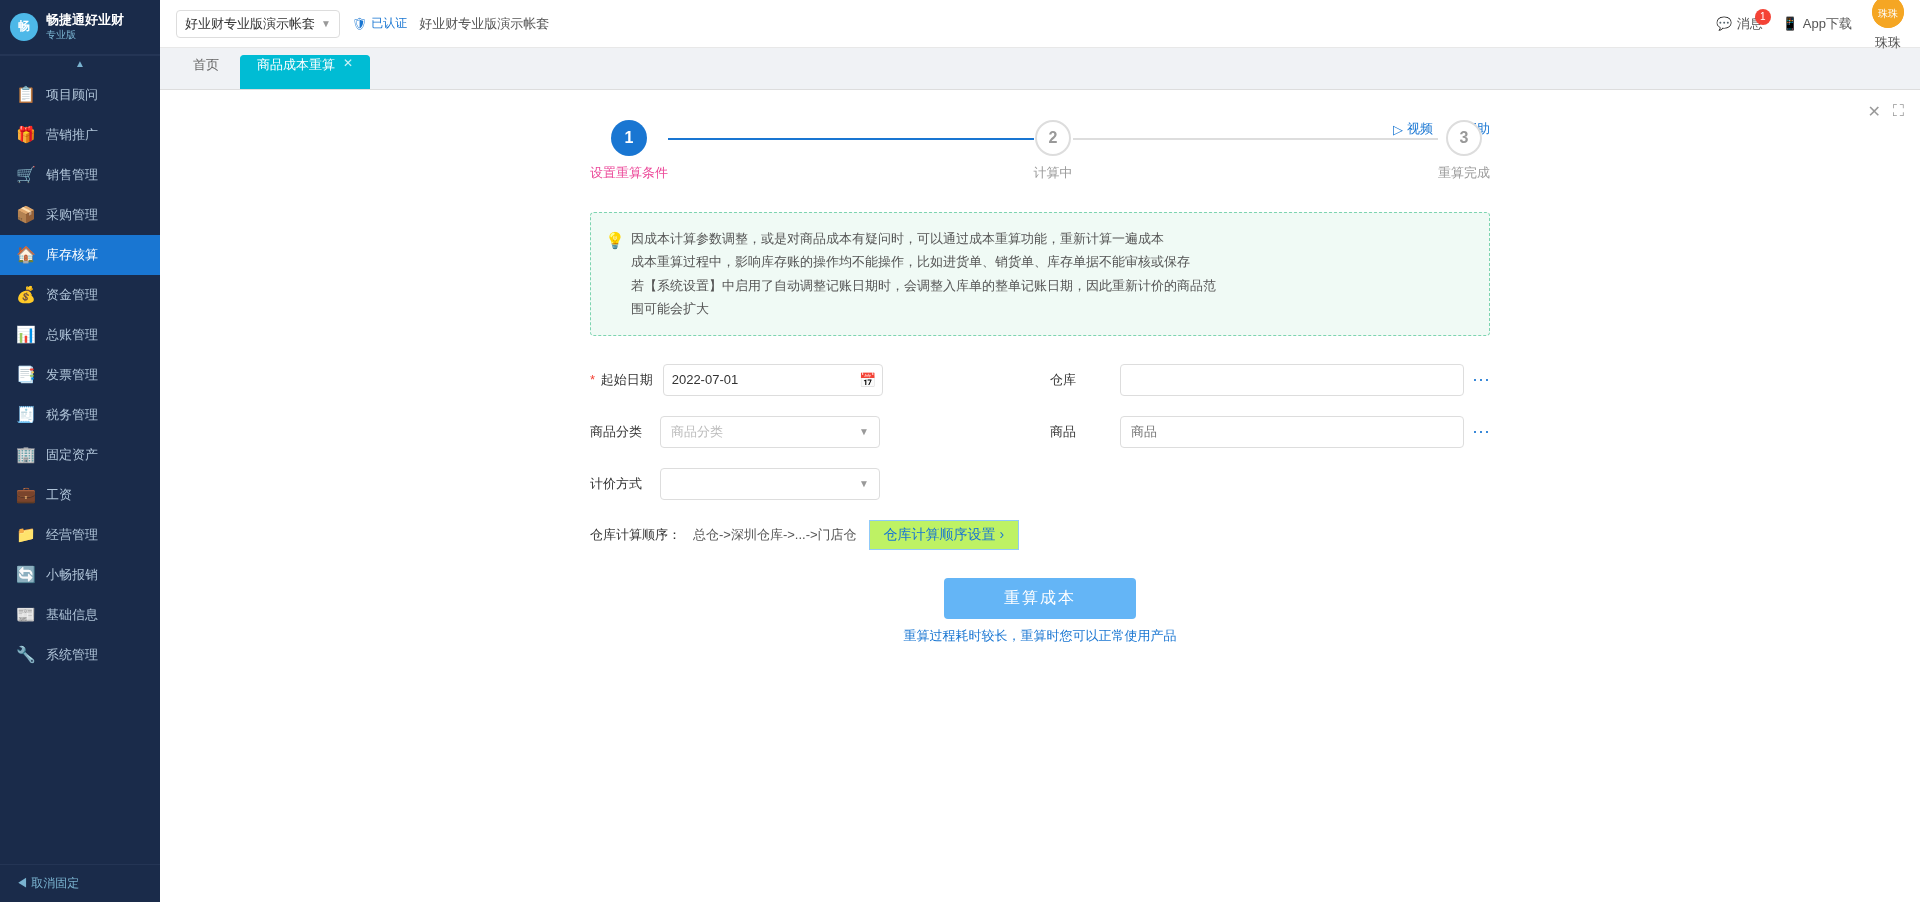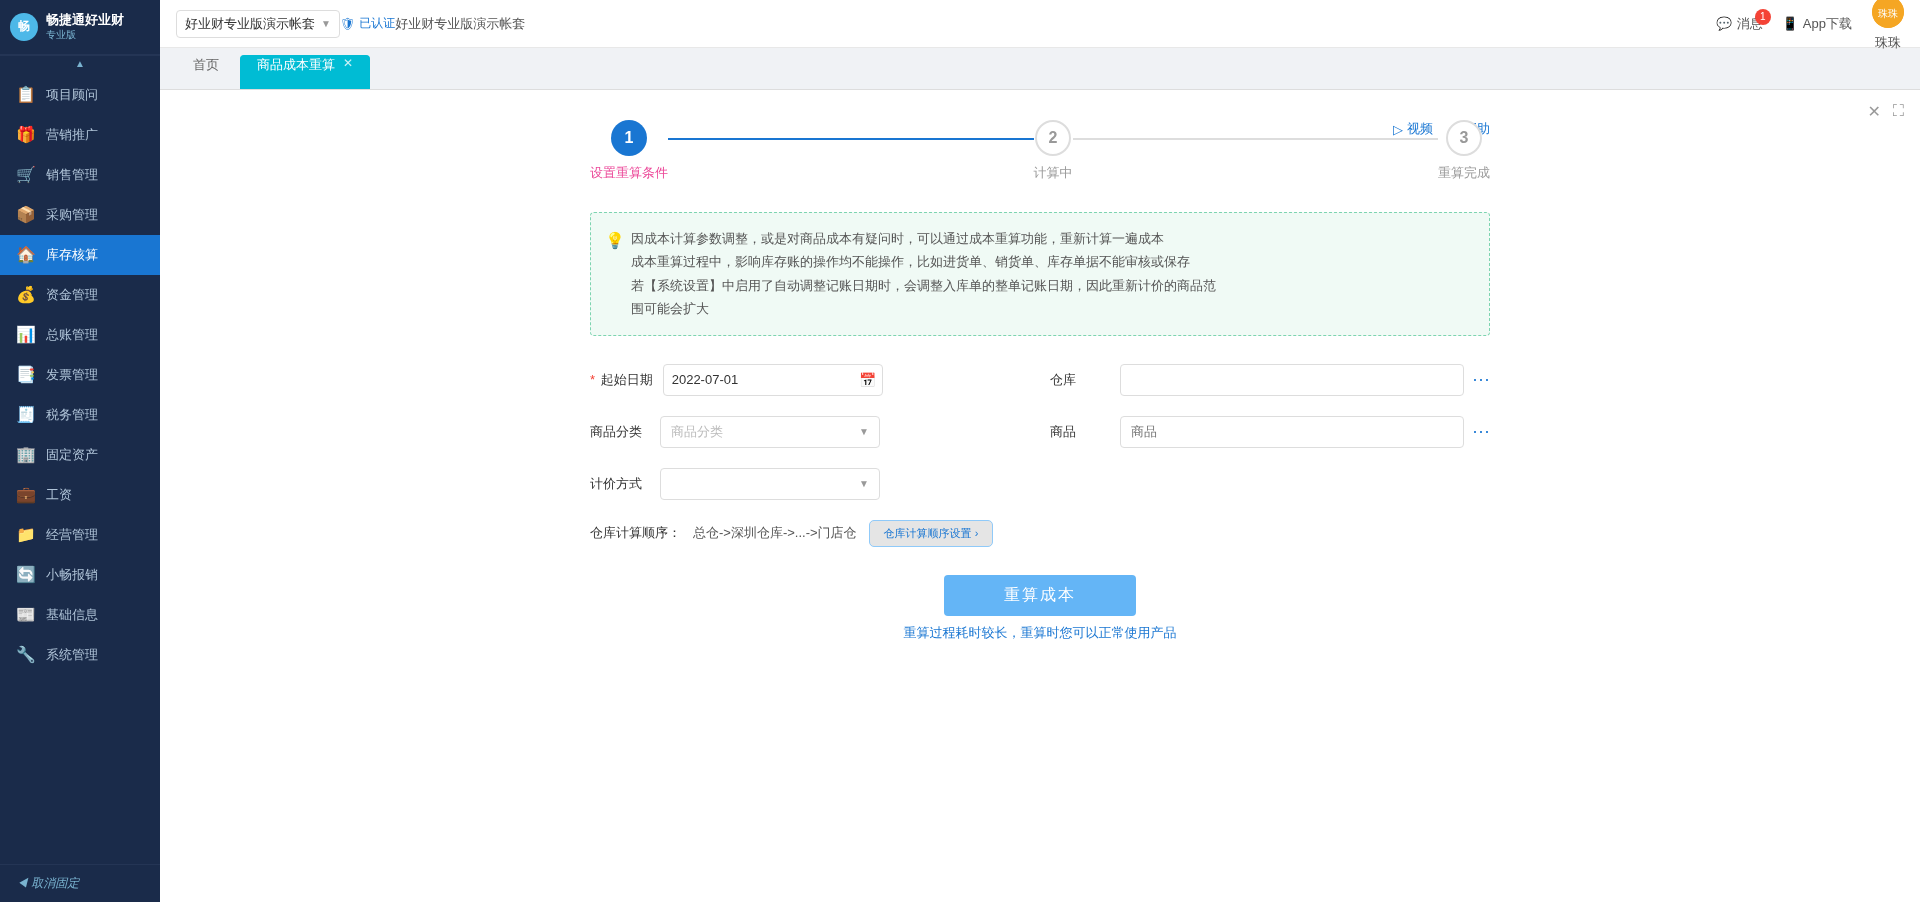--- a/index.html
+++ b/index.html
@@ -45,42 +45,42 @@
       transition: background 0.15s;
     }
     .nav-item.active { background: #1976d2; color: white; }
     .nav-item .nav-icon { width: 20px; height: 20px; margin-right: 10px; display: flex; align-items: center; justify-content: center; font-size: 16px; flex-shrink: 0; }
     .sidebar-bottom {
       padding: 10px 16px;
       color: #7ab3d0;
       font-size: 12px;
       cursor: pointer;
       border-top: 1px solid #243555;
-      display: flex; align-items: center; gap: 6px; font-style: italic;
+      display: flex; align-items: center; gap: 6px;
     }
     .scroll-arrow { color: #7ab3d0; font-size: 10px; }
 
     
     .main-area {
       flex: 1;
       display: flex;
       flex-direction: column;
       height: 100%;
       overflow: hidden;
     }
 
     
     .topbar {
       height: 48px;
       background: #fff;
       border-bottom: 1px solid #e8e8e8;
       display: flex;
       align-items: center;
       padding: 9px 16px;
-      gap: 0;
+      gap: 12px;
       flex-shrink: 0;
     }
     .topbar-account {
       display: flex; align-items: center; gap: 6px;
       font-size: 13px; color: #333;
       padding: 4px 8px;
       border: 1px solid #ddd;
       border-radius: 4px;
       cursor: pointer;
     }
@@ -294,25 +294,25 @@
     }
 
     
     .warehouse-order-row {
       display: flex; align-items: center; gap: 12px;
       margin-bottom: 28px;
     }
     .wh-label { font-size: 13px; color: #333; white-space: nowrap; }
     .wh-value { font-size: 13px; color: #555; }
     .wh-btn {
-      background: #e5e5e5;
+      background: #bef264;
       border: 1px solid #90caf9;
-      border-radius: 5px;
+      border-radius: 0;
       padding: 5px 14px;
-      font-size: 11px;
+      font-size: 14px;
       color: #1976d2;
       cursor: pointer;
       display: flex; align-items: center; gap: 4px;
     }
 
     
     .recalc-section {
       display: flex; flex-direction: column; align-items: center; gap: 8px;
       margin-top: 10px;
     }

